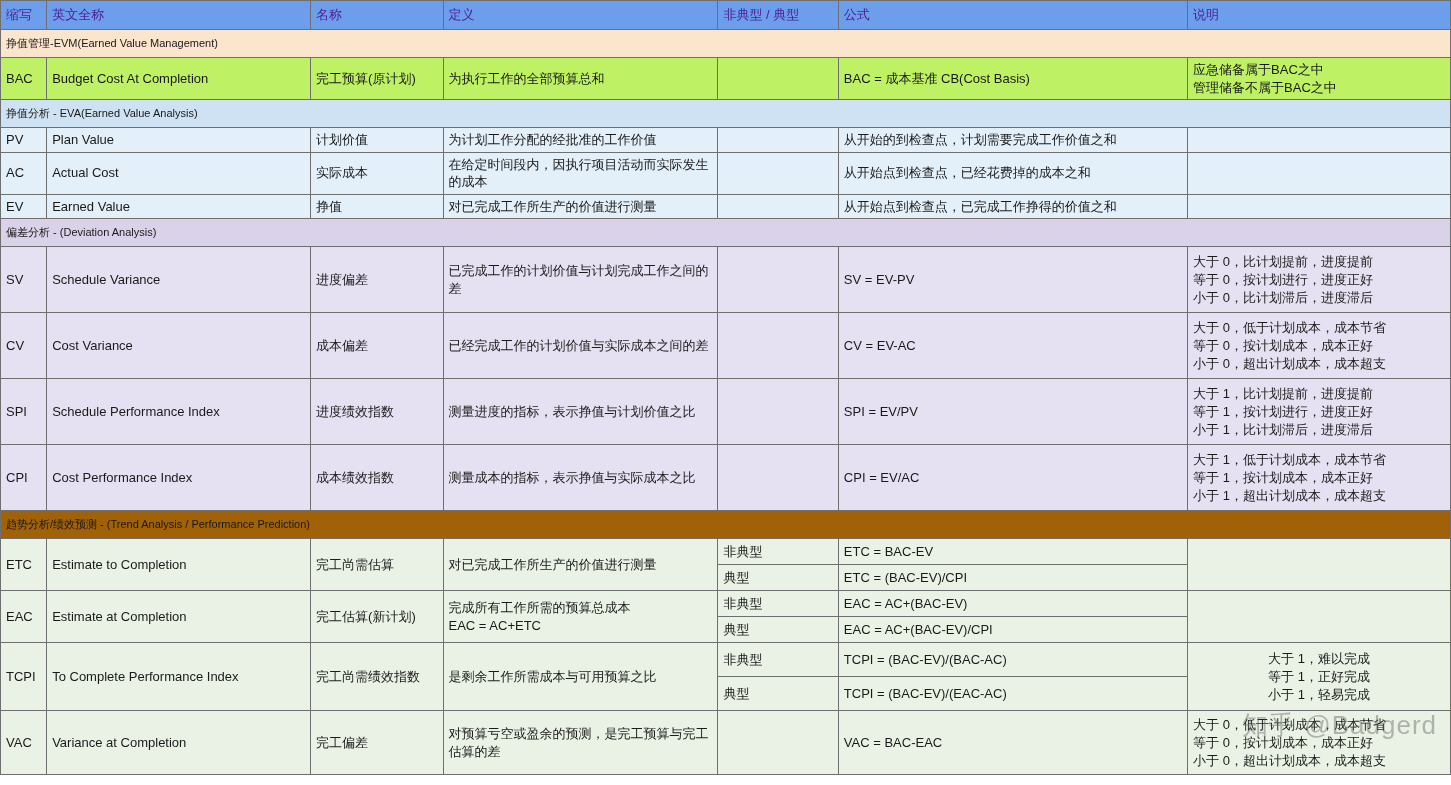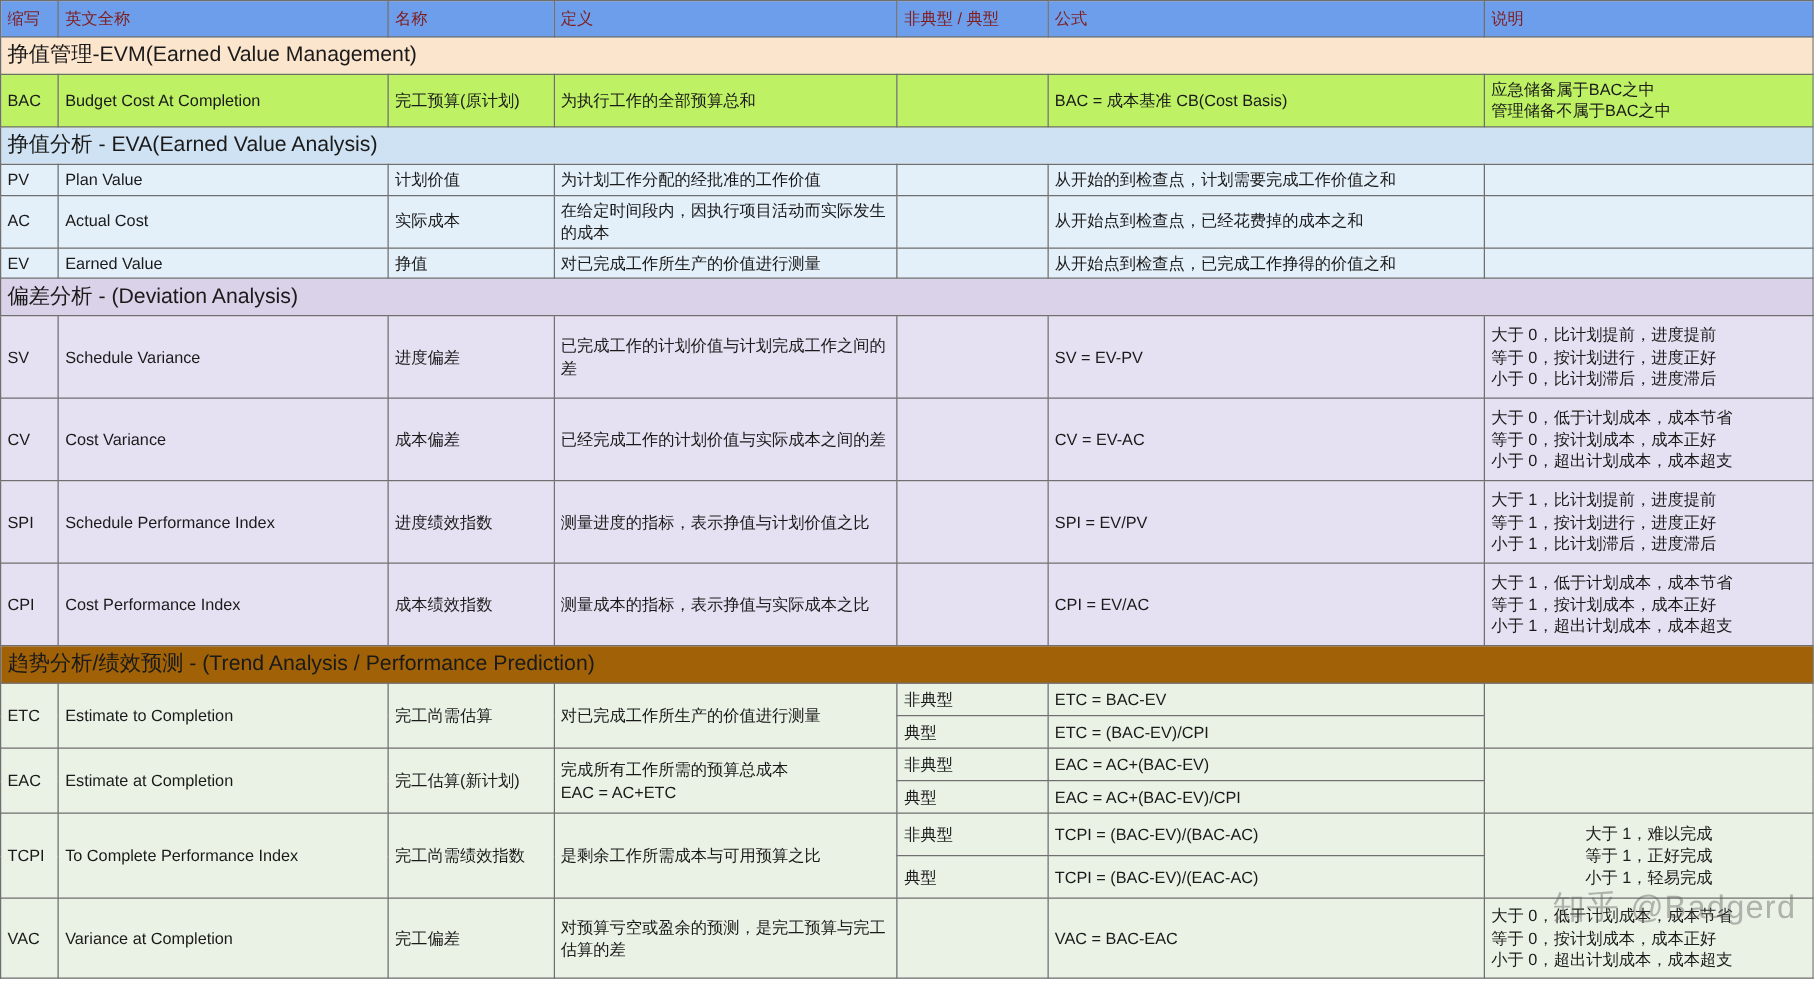--- a/index.html
+++ b/index.html
@@ -24,38 +24,38 @@
   table.evm td, table.evm th {
     border: 1px solid #6f6f6f;
     padding: 3px 5px;
     vertical-align: middle;
     font-weight: normal;
     text-align: left;
     line-height: 1.35;
   }
   thead th {
     background: #6d9eeb;
-    color: #7f1d1d;
+    color: #4c1d95;
     font-weight: bold;
     height: 22px;
     font-size: 13px;
   }
   .col-abbr  { width: 46px; }
   .col-full  { width: 263px; }
   .col-name  { width: 132px; }
   .col-def   { width: 274px; }
   .col-type  { width: 120px; }
   .col-form  { width: 348px; }
   .col-note  { width: 262px; }
 
   .section {
     text-align: right;
     font-weight: bold;
     height: 21px;
-    font-size: 17px;
+    font-size: 11px;
   }
   .sec-evm  { background: #fce5cd; }
   .sec-eva  { background: #cfe2f3; }
   .sec-dev  { background: #d9d2e9; }
   .sec-tap  { background: #a16207; }
 
   .r-evm { background: #bef264; }
   .r-eva { background: #e3eff9; }
   .r-dev { background: #e6e1f2; }
   .r-tap { background: #eaf2e5; }

